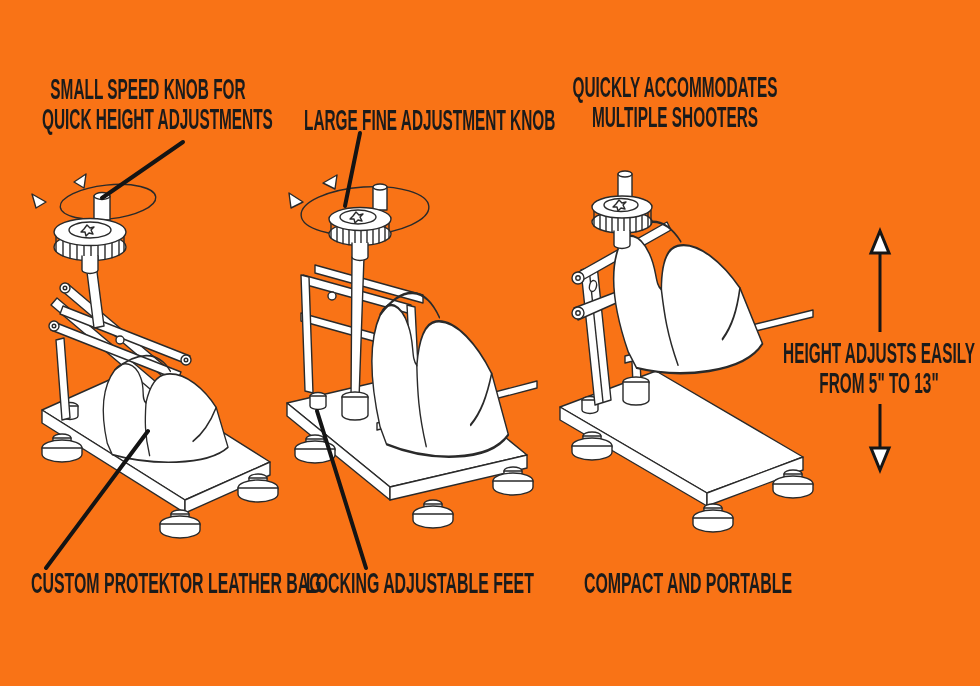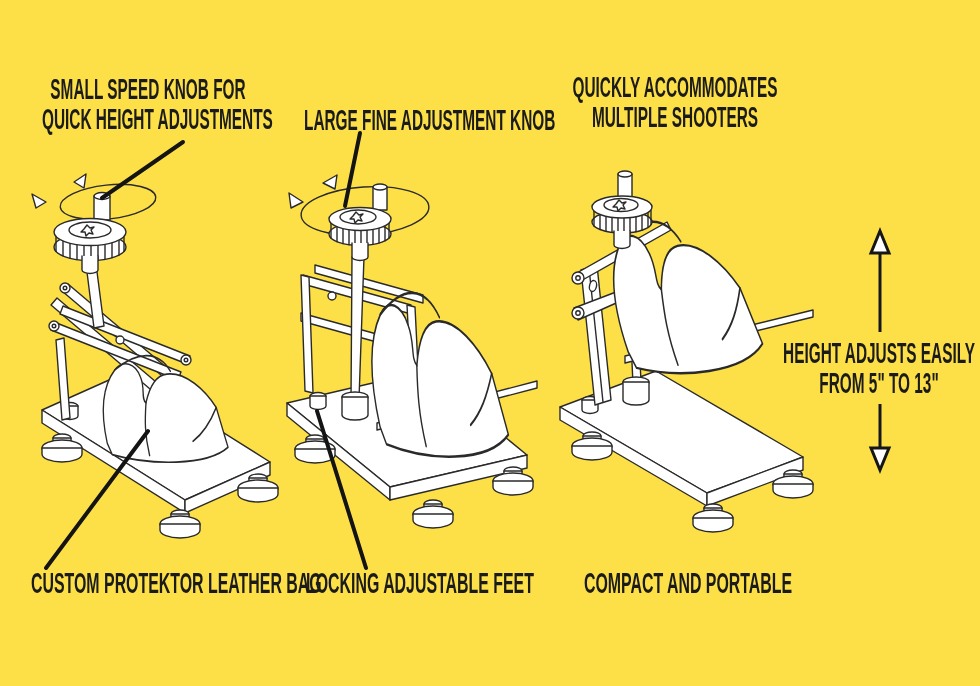--- a/index.html
+++ b/index.html
@@ -1,16 +1,16 @@
 <!DOCTYPE html>
 <html><head>
 <meta charset="utf-8">
 <style>
   html,body{margin:0;padding:0;background:#fff;}
-  .stage{position:relative;width:980px;height:686px;background:#fde047;overflow:hidden;
+  .stage{position:relative;width:980px;height:686px;background:#f97316;overflow:hidden;
          font-family:"Liberation Sans",sans-serif;}
   .callout{position:absolute;width:400px;text-align:center;font-weight:bold;color:#1b1b1b;
            transform:scaleX(0.53);transform-origin:center top;line-height:30px;white-space:nowrap;}
   .fs29{font-size:29px;}
   .fs30{font-size:30px;line-height:31px;}
   .art{position:absolute;}
   .ln{fill:none;stroke:#2a2a2a;stroke-width:1.4;stroke-linejoin:round;stroke-linecap:round;}
   .wh{fill:#ffffff;stroke:#2a2a2a;stroke-width:1.4;stroke-linejoin:round;stroke-linecap:round;}
   .overlay{position:absolute;left:0;top:0;pointer-events:none;}
   .leader{stroke:#141414;stroke-width:4;stroke-linecap:round;}

